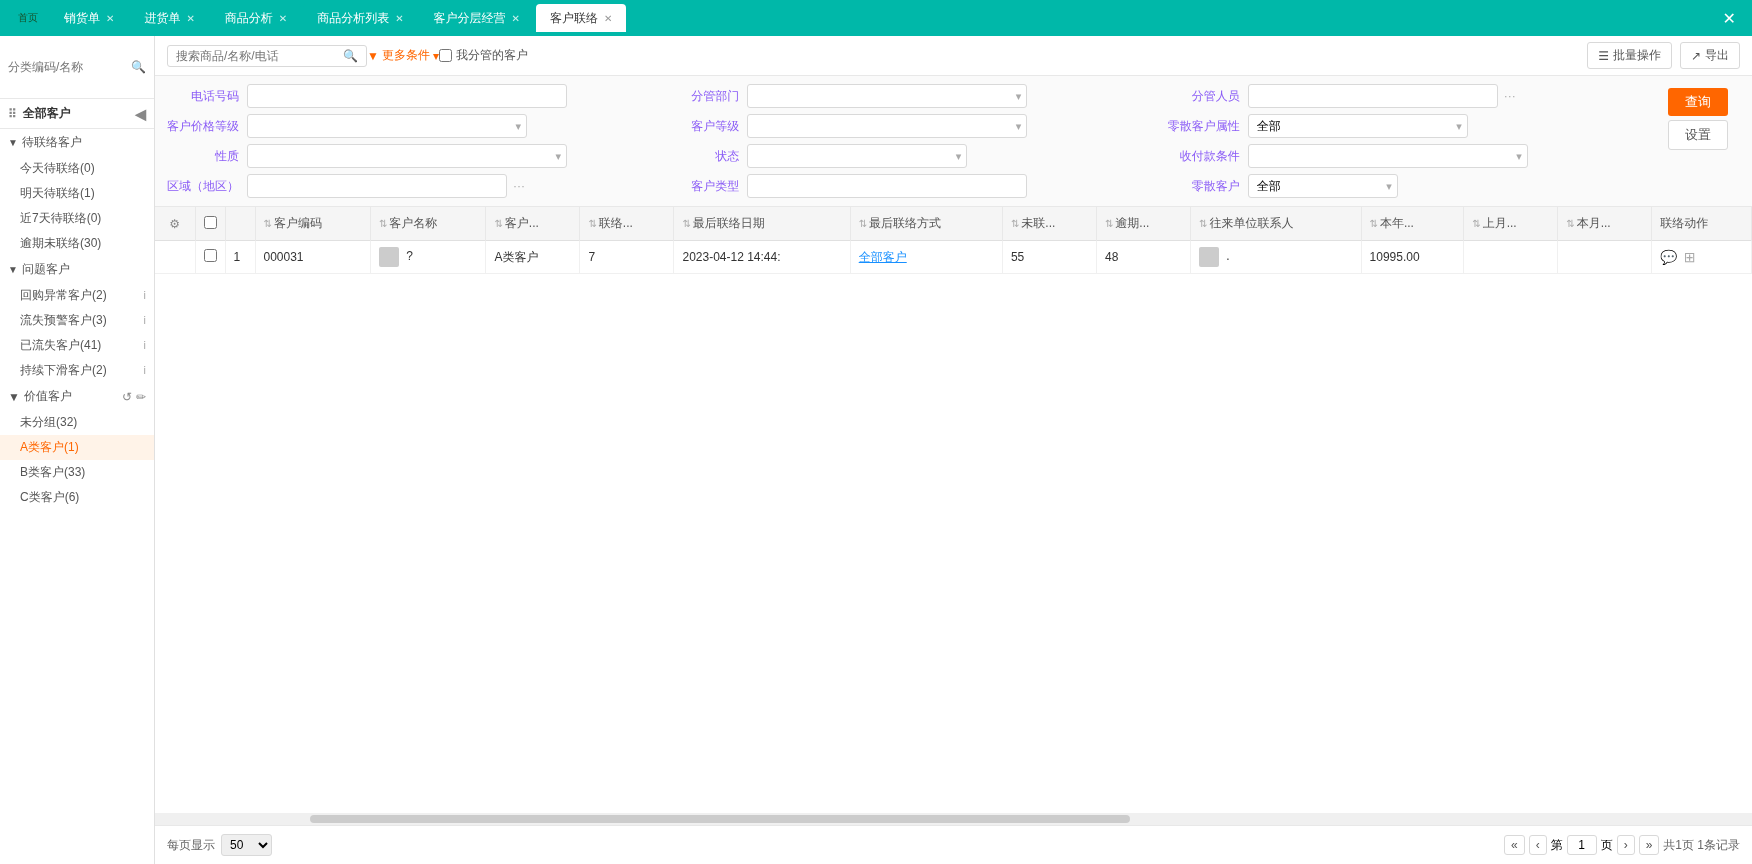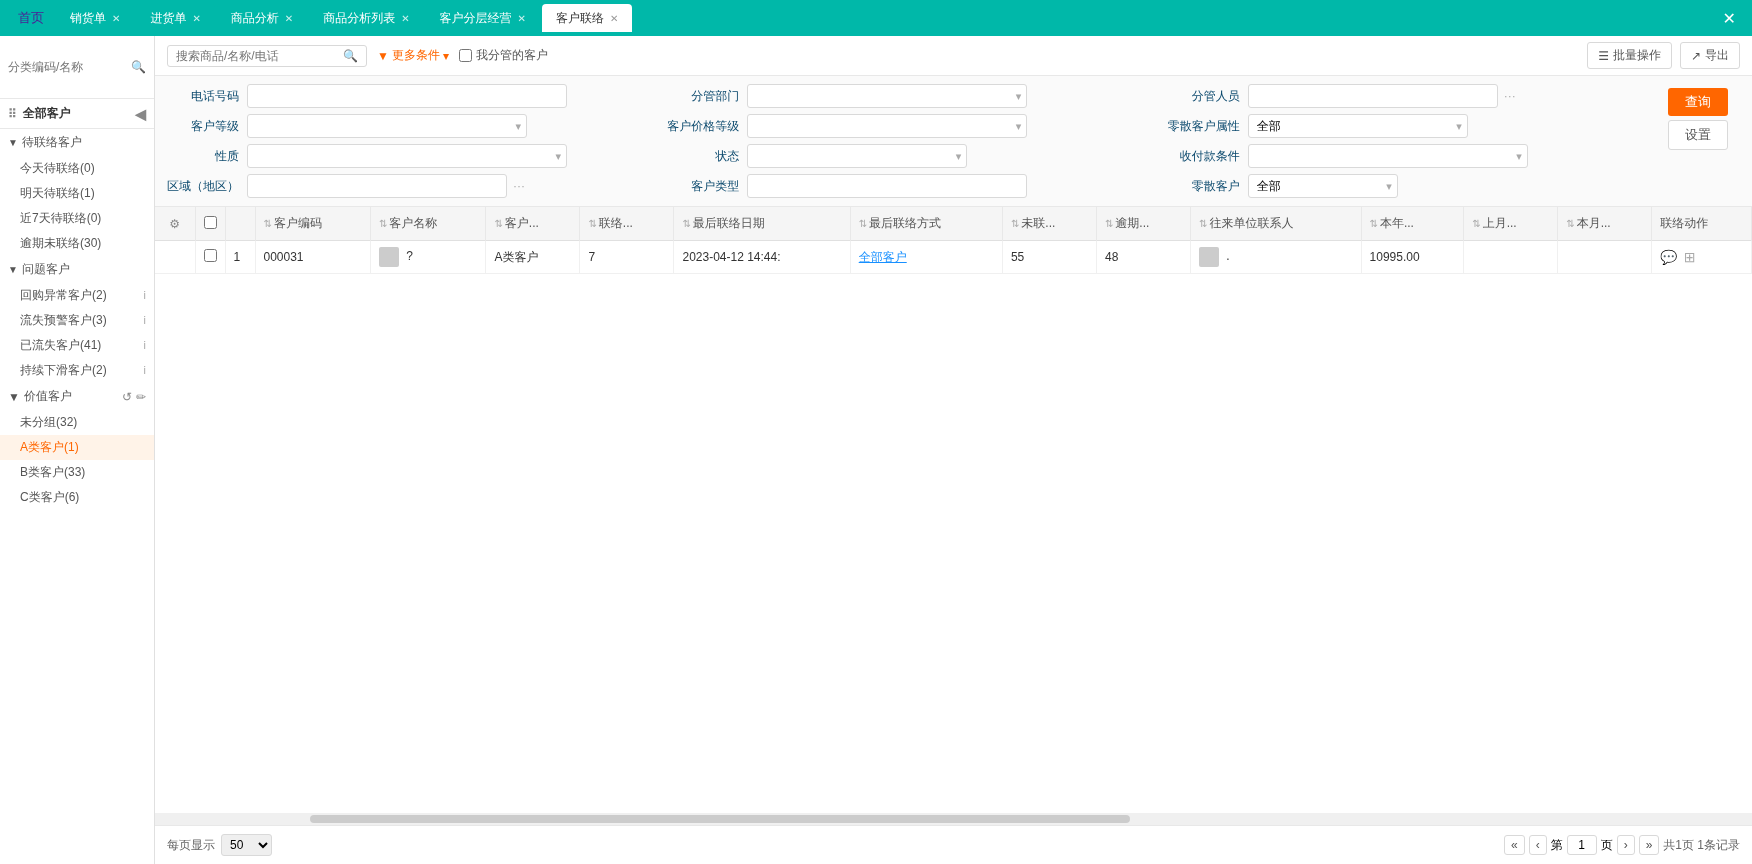--- a/index.html
+++ b/index.html
@@ -32,22 +32,22 @@
     }
     .nav-tab .close-x {
       font-size: 10px;
       color: rgba(255,255,255,0.8);
       cursor: pointer;
     }
     .nav-tab.active .close-x {
       color: #999;
     }
     .nav-home {
-      color: #4c1d95;
-      font-size: 13px;
+      color: #14532d;
+      font-size: 10px;
       padding: 4px 10px;
       cursor: pointer;
     }
     .nav-close-all {
       margin-left: auto;
       color: #fff;
       font-size: 16px;
       cursor: pointer;
       padding: 0 8px;
     }
@@ -147,21 +147,20 @@
       background: #fff;
       overflow: hidden;
     }
 
     
     .filter-bar {
       padding: 6px 12px;
       border-bottom: 1px solid #e8e8e8;
       display: flex;
       align-items: center;
-      gap: 10px;
       background: #fff;
     }
     .filter-search {
       display: flex;
       align-items: center;
       border: 1px solid #d9d9d9;
       border-radius: 3px;
       padding: 3px 8px;
       gap: 4px;
       width: 200px;
@@ -229,21 +228,21 @@
     }
     .filter-row:last-child { margin-bottom: 0; }
     .filter-field {
       display: flex;
       align-items: center;
       flex: 1;
       gap: 0;
       min-width: 0;
     }
     .filter-label {
-      color: #0c4a6e;
+      color: #8b5cf6;
       white-space: nowrap;
       min-width: 80px;
       text-align: right;
       padding-right: 8px;
     }
     .filter-input {
       flex: 1;
       border: 1px solid #d9d9d9;
       border-radius: 3px;
       padding: 4px 8px;
@@ -581,29 +580,29 @@
               </div>
               <div class="filter-field">
                 <span class="filter-label">分管人员</span>
                 <input type="text" class="filter-input" value="" style="max-width: 250px;">
                 <span class="filter-dots">···</span>
               </div>
             </div>
 
             <div class="filter-row">
               <div class="filter-field">
-                <span class="filter-label">客户等级</span>
+                <span class="filter-label">客户价格等级</span>
                 <div class="select-wrapper" style="max-width:280px;">
                   <select>
                     <option></option>
                   </select>
                 </div>
               </div>
               <div class="filter-field">
-                <span class="filter-label">客户价格等级</span>
+                <span class="filter-label">客户等级</span>
                 <div class="select-wrapper" style="max-width:280px;">
                   <select>
                     <option></option>
                   </select>
                 </div>
               </div>
               <div class="filter-field">
                 <span class="filter-label">零散客户属性</span>
                 <div class="select-wrapper" style="max-width:220px;">
                   <select>

